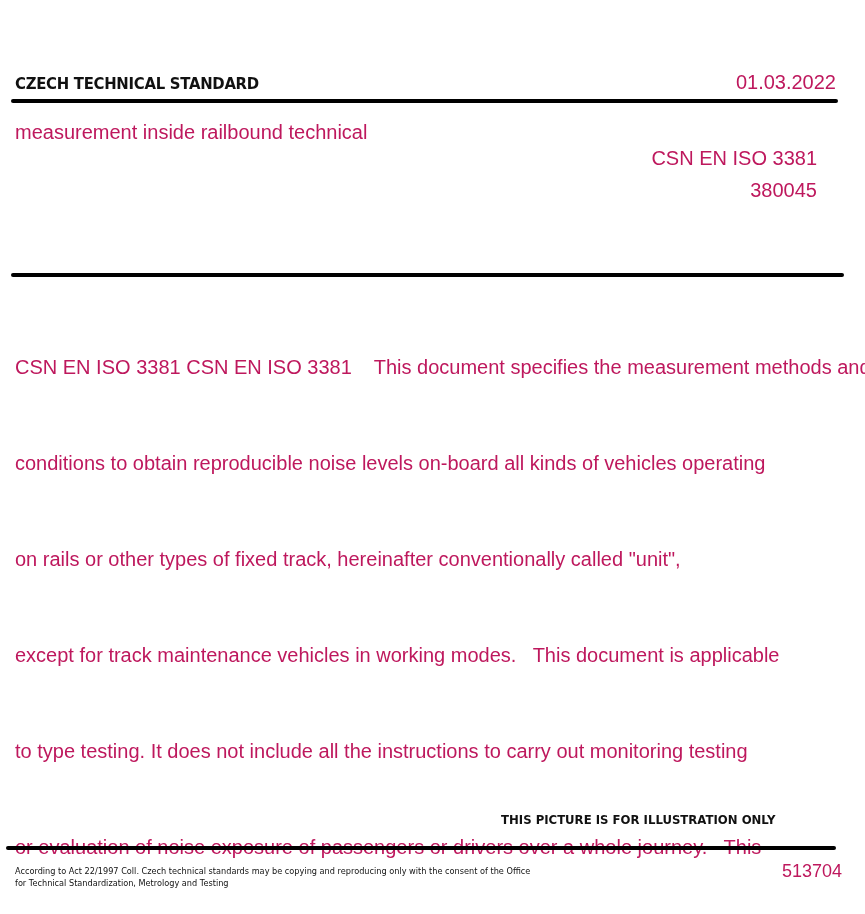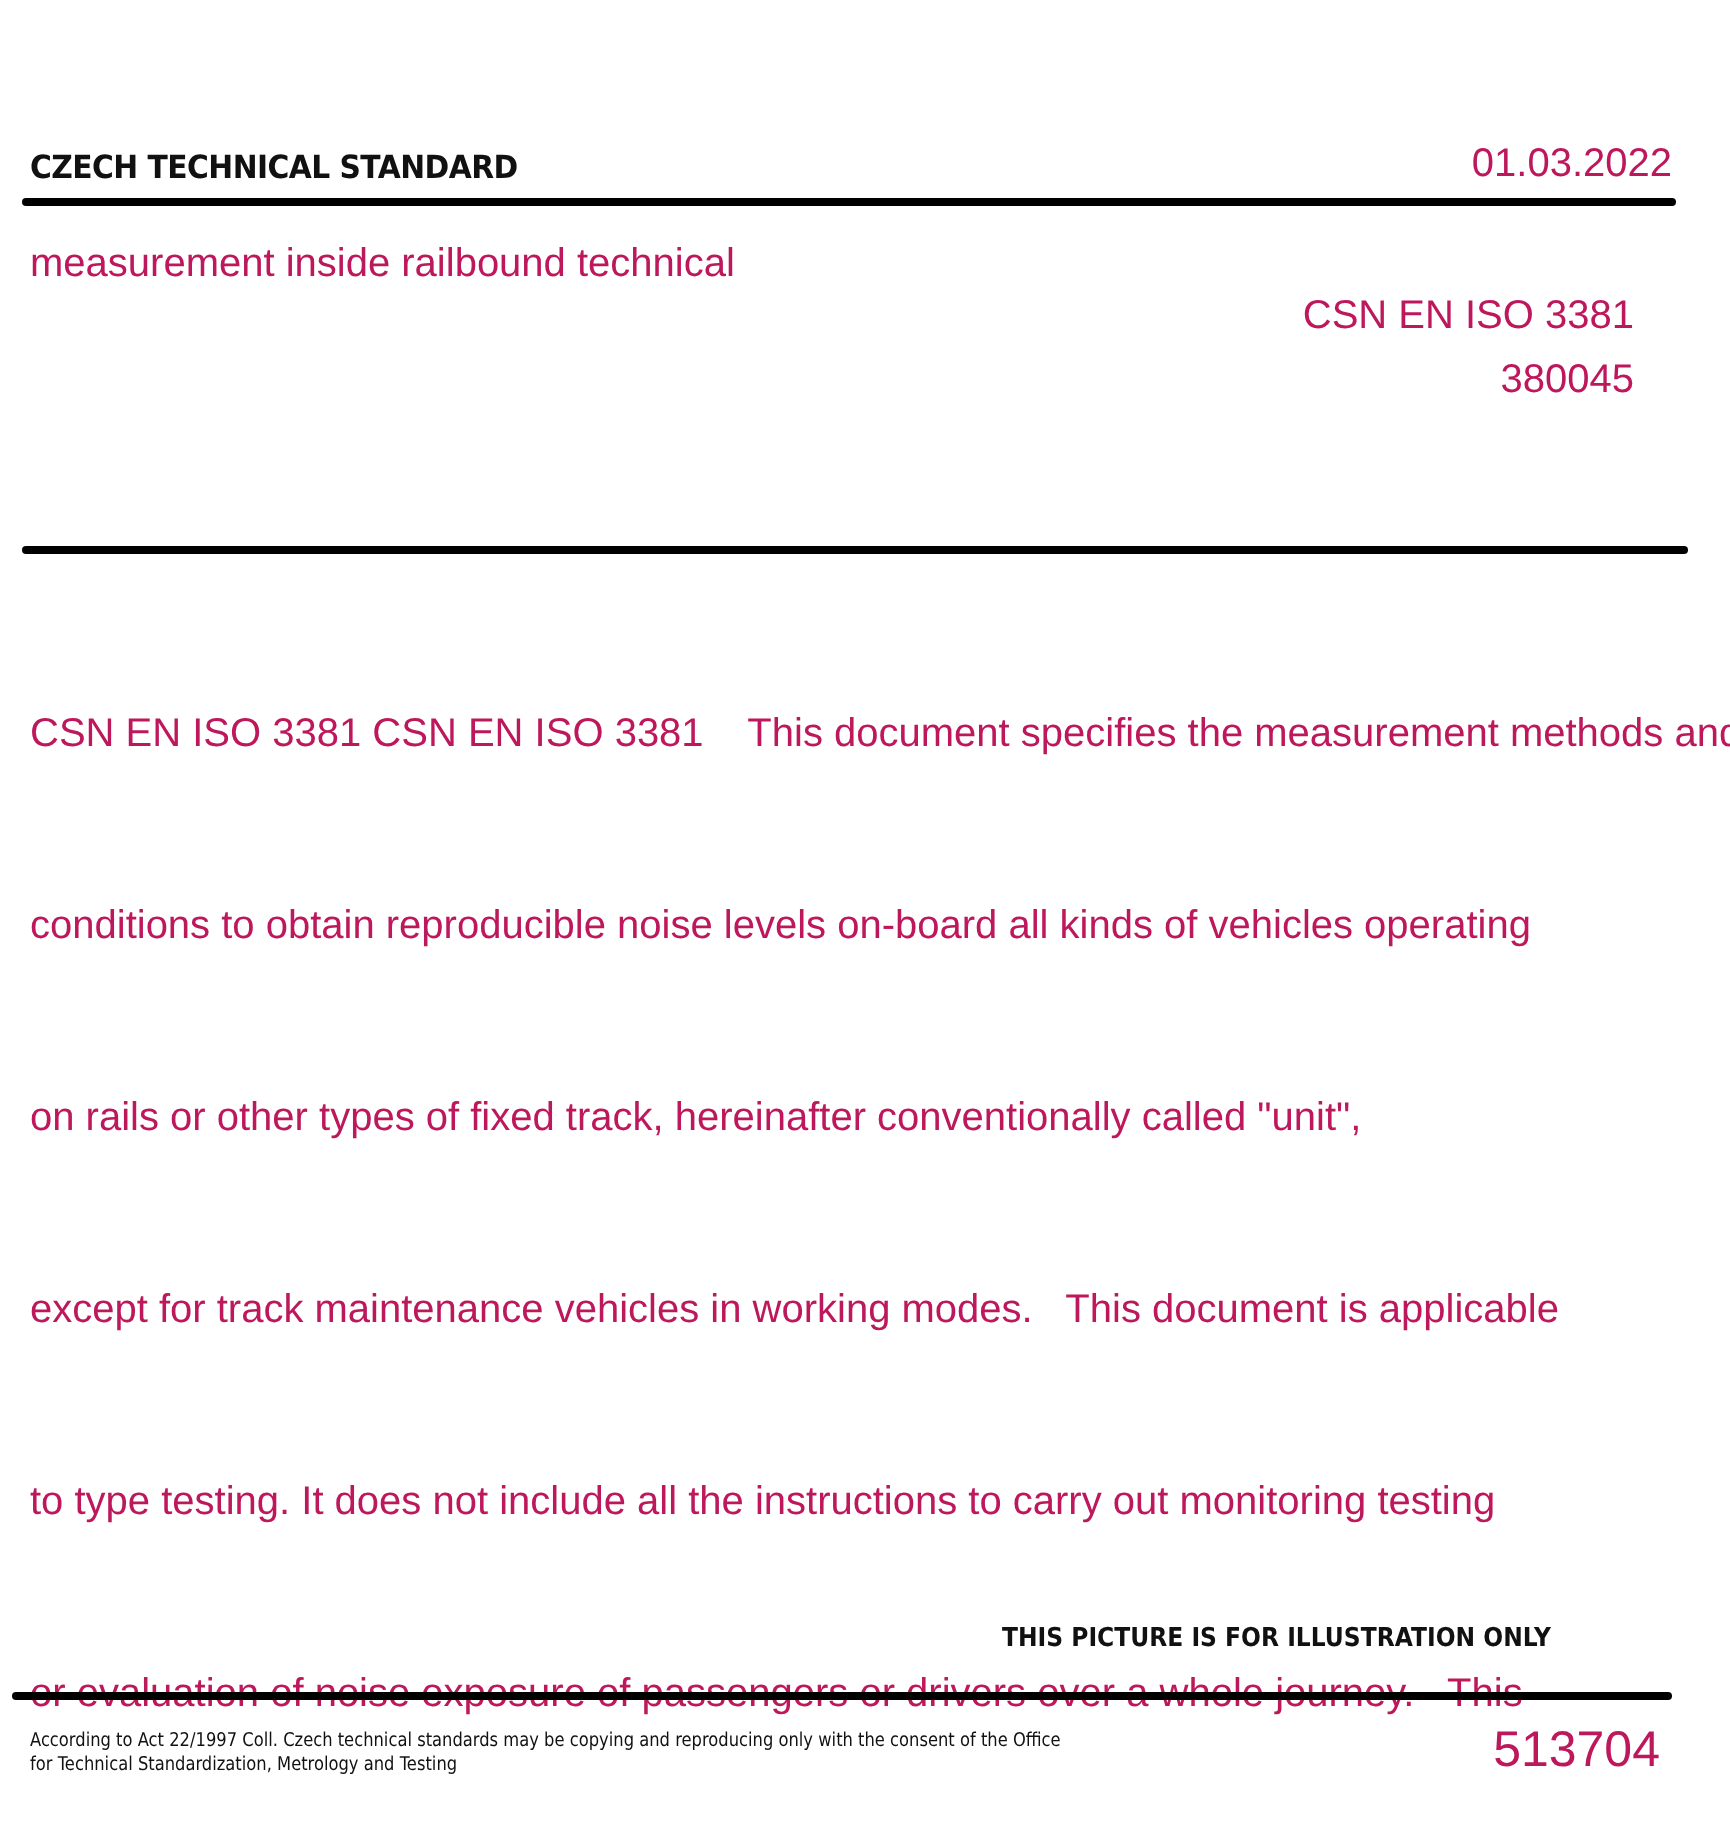--- a/index.html
+++ b/index.html
@@ -10,21 +10,21 @@
     .date { right: 29px; top: 71px; font-size: 20px; }
     .rule { background: #000; border-radius: 3px; }
     .rule1 { left: 11px; top: 99px; width: 827px; height: 4px; }
     .rule2 { left: 11px; top: 273px; width: 833px; height: 4px; }
     .rule3 { left: 6px; top: 846px; width: 830px; height: 4px; }
     .title { left: 15px; top: 116px; font-size: 20px; line-height: 32px; }
     .code-block { right: 48px; top: 116px; font-size: 20px; line-height: 32px; text-align: right; margin-top: 26px; }
     .body-text { left: 15px; top: 287px; width: 900px; font-size: 20px; line-height: 32px; white-space: pre; }
     .illus { left: 501px; top: 812px; font-family: "DejaVu Sans", sans-serif; font-weight: bold; font-size: 13px; color: #111; transform: scaleX(0.9); transform-origin: left; }
     .legal { left: 15px; top: 865px; font-family: "DejaVu Sans", sans-serif; font-size: 9.5px; line-height: 12px; color: #111; transform: scaleX(0.86); transform-origin: left; white-space: nowrap; }
-    .footer-num { right: 35px; top: 861px; font-size: 25px; }
+    .footer-num { right: 23px; top: 861px; font-size: 18px; }
   </style>
 </head>
 <body>
 
 <div class="abs std-label">CZECH TECHNICAL STANDARD</div>
 <div class="abs date teal">01.03.2022</div>
 <div class="abs rule rule1"></div>
 
 <div class="abs title teal">
   <div>measurement inside railbound technical</div>

